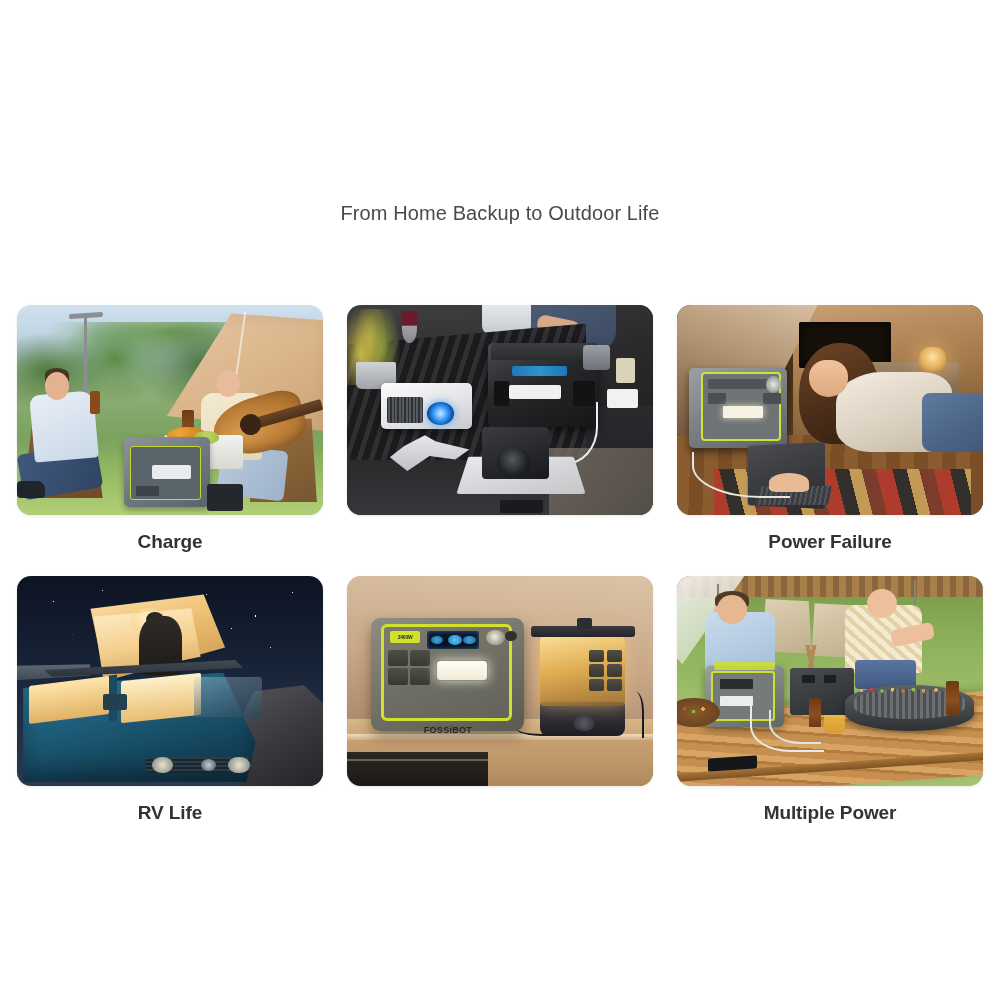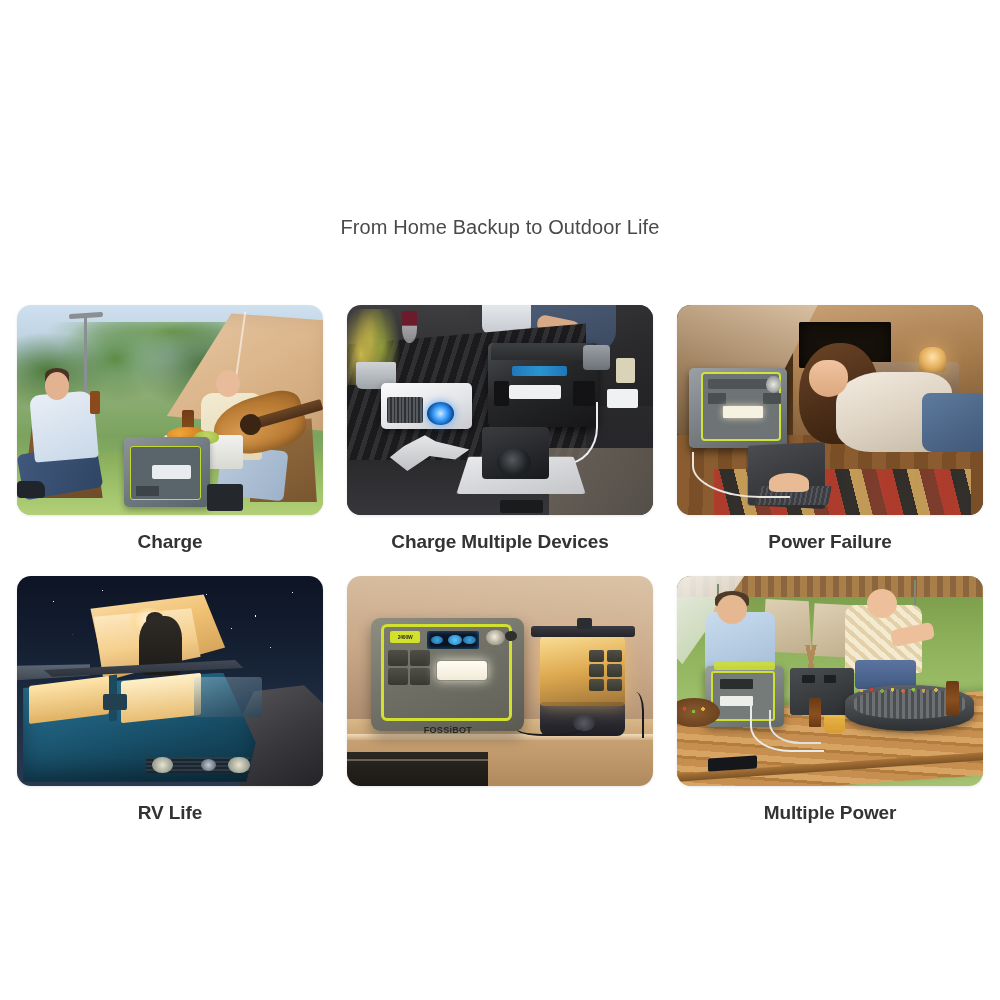--- a/index.html
+++ b/index.html
@@ -16,21 +16,21 @@
     background: #ffffff;
   }
 
   
   .header { position: absolute; top: 200px; left: 0; width: 1000px; text-align: center; }
   .title {
     font-size: 35px; font-weight: bold; color: #3b3b3b;
     letter-spacing: -0.4px; line-height: 44px; white-space: nowrap;
   }
   .subtitle {
-    margin-top: 14px; font-size: 20px; font-weight: 400; color: #4a4a4a;
+    font-size: 20px; font-weight: 400; color: #4a4a4a;
     letter-spacing: 0.1px; line-height: 26px;
   }
 
   
   .grid {
     position: absolute; top: 305px; left: 17px;
     width: 966px;
     display: grid;
     grid-template-columns: repeat(3, 306px);
     column-gap: 24px;
@@ -312,21 +312,21 @@
     background: radial-gradient(circle, #e8e2cf 0%, #9aa093 70%); border-radius: 50%; }
   .rv-headlight2 { position: absolute; right: 24%; bottom: 6%; width: 7%; height: 8%;
     background: radial-gradient(circle, #e8e2cf 0%, #9aa093 70%); border-radius: 50%; }
   .rv-logo { position: absolute; left: 60%; bottom: 7%; width: 5%; height: 6%;
     background: radial-gradient(circle, #c3ccd4 0%, #6d7780 70%); border-radius: 50%; }
   .rv-rock { position: absolute; right: -4%; top: 52%; width: 34%; height: 48%;
     background: linear-gradient(150deg,#55555a 0%, #3a3a3e 50%, #222225 100%);
     clip-path: polygon(22% 6%, 70% 0%, 100% 30%, 100% 100%, 8% 100%, 0 52%); }
 
   
-  .s-home { background: linear-gradient(160deg,#d8bfa4 0%, #c4a384 40%, #a9876a 75%, #8a6a50 100%); border-radius: 30px; }
+  .s-home { background: linear-gradient(160deg,#d8bfa4 0%, #c4a384 40%, #a9876a 75%, #8a6a50 100%); }
   .hb-wall { position: absolute; left: 0; top: 0; width: 100%; height: 72%;
     background: linear-gradient(185deg,#dcc3a6 0%, #c8a888 55%, #ab8a6c 100%); }
   .hb-counter { position: absolute; left: 0; bottom: 0; width: 100%; height: 32%;
     background: linear-gradient(#d8b888 0%, #c8a173 30%, #b08a5e 100%); }
   .hb-counter-edge { position: absolute; left: 0; bottom: 22%; width: 100%; height: 3%;
     background: linear-gradient(#f0dcbb,#cfae83); }
   .hb-cabinet { position: absolute; left: 0; bottom: 0; width: 46%; height: 16%;
     background: linear-gradient(#2b2722,#1c1916); }
   .hb-cab-line { position: absolute; left: 0; bottom: 12%; width: 46%; height: 2px;
     background: #6a5f52; }
@@ -573,21 +573,20 @@
           <div class="ch-proj"></div>
           <div class="ch-proj-grill"></div>
           <div class="ch-proj-lens"></div>
           <div class="ch-laptop"></div>
           <div class="ch-drone"></div>
           <div class="ch-camera"></div>
           <div class="ch-cam-lens"></div>
           <div class="ch-phone"></div>
         </div>
       </div>
-      <div class="caption">Charge Multiple Devices</div>
     </div>
 
     <div class="card">
       <div class="photo">
         <div class="scene s-power">
           <div class="pf-wall"></div>
           <div class="pf-slope"></div>
           <div class="pf-window"></div>
           <div class="pf-bed"></div>
           <div class="pf-lamp"></div>

